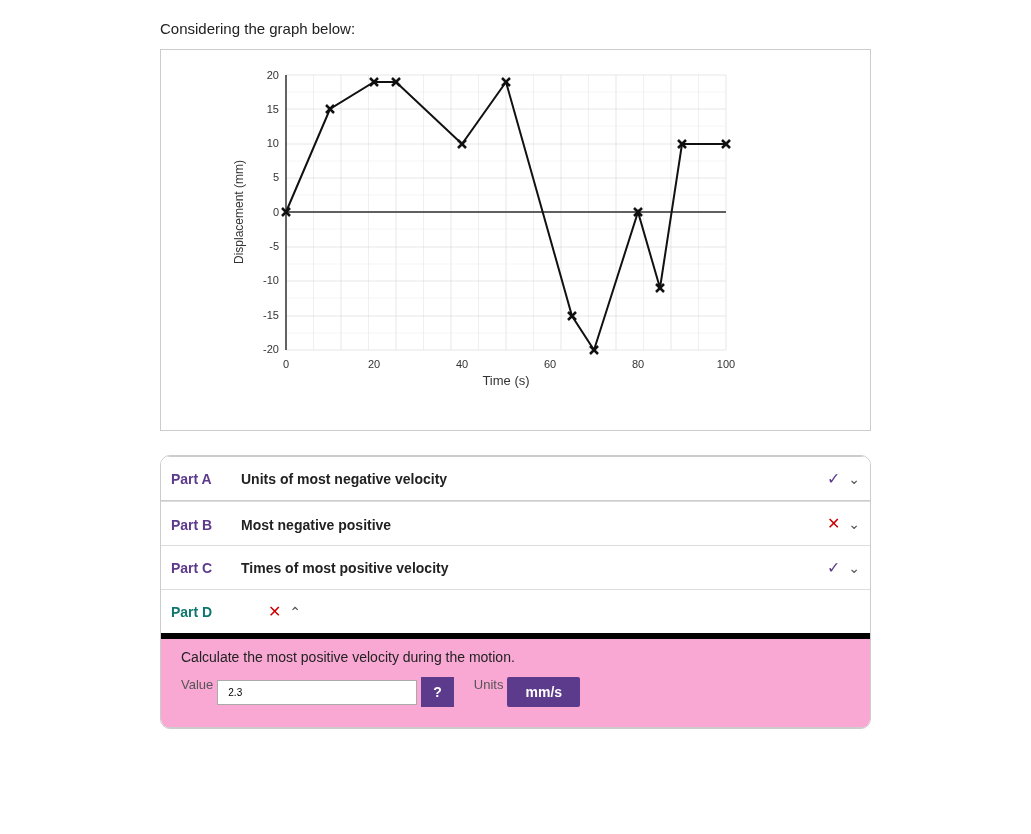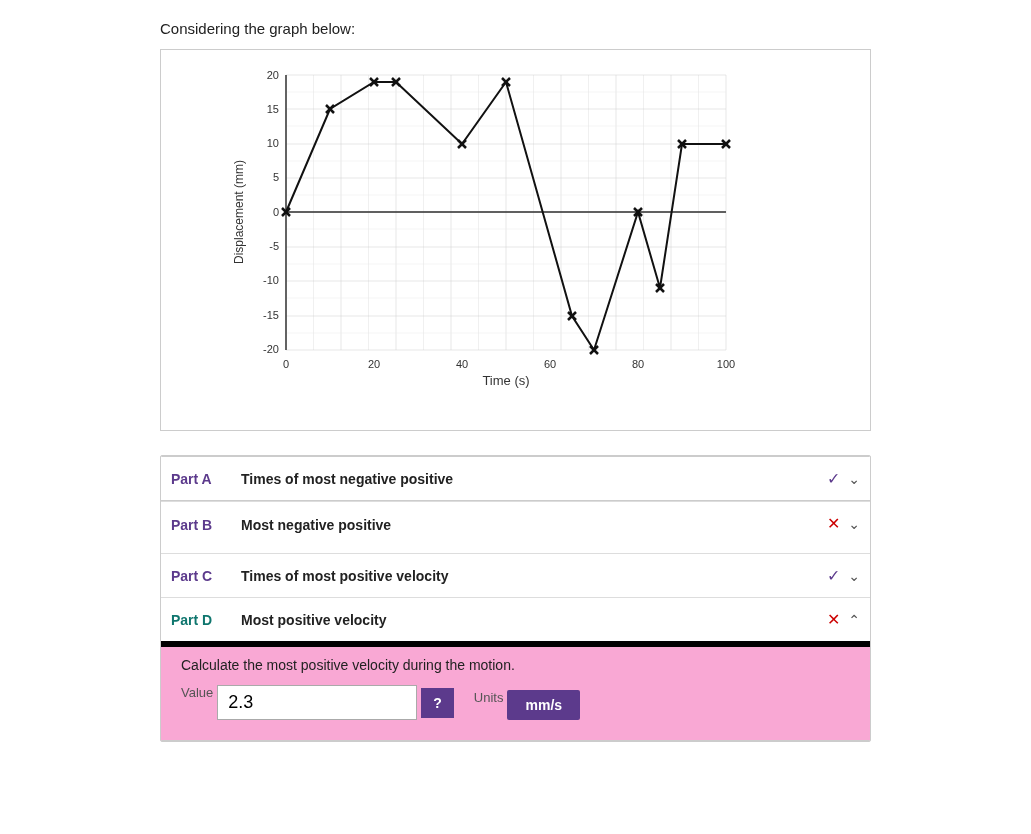--- a/index.html
+++ b/index.html
@@ -97,21 +97,21 @@
       color: #555;
     }
     .value-input-wrap {
       display: flex;
       align-items: center;
       gap: 4px;
     }
     .value-input {
       border: 1px solid #aaa;
       padding: 6px 10px;
-      font-size: 18px;
+      font-size: 10px;
       width: 200px;
       background: #fff;
     }
     .question-btn {
       background: #5c3a8c;
       color: #fff;
       border: none;
       padding: 7px 12px;
       font-size: 14px;
       font-weight: bold;
@@ -120,21 +120,21 @@
     .units-badge {
       background: #5c3a8c;
       color: #fff;
       padding: 7px 18px;
       font-size: 14px;
       font-weight: bold;
       border-radius: 2px;
     }
     .parts-wrapper {
       border: 1px solid #ccc;
-      border-radius: 2px;
+      border-radius: 10px;
       overflow: hidden;
     }
   </style>
 </head>
 <body>
 
 <div class="page-container">
   <div class="intro-text">Considering the graph below:</div>
 
   
@@ -267,49 +267,48 @@
         </g>
       </svg>
     </div>
   </div>
 
   
   <div class="parts-wrapper">
 
     <div class="part-row" style="display:flex; align-items:center; padding:12px 10px; background:#fff;">
       <span class="part-label" style="font-weight:bold; color:#5c3a8c; min-width:70px;">Part A</span>
-      <span class="part-description" style="font-weight:bold; flex:1;">Times of most negative positive</span>
+      <span class="part-description" style="font-weight:bold; flex:1;">Units of most negative velocity</span>
       <span class="part-status">
         <span class="status-check">✓</span>
         <span class="chevron">⌄</span>
       </span>
     </div>
 
     <div style="display:flex; align-items:flex-end; padding:12px 10px; background:#fff; border-top:1px solid #ddd;">
       <span class="part-label" style="font-weight:bold; color:#5c3a8c; min-width:70px;">Part B</span>
       <span style="font-weight:bold; flex:1;">Most negative positive</span>
       <span class="part-status">
         <span class="status-x">✕</span>
         <span class="chevron">⌄</span>
       </span>
     </div>
 
-    <div style="display:flex; align-items:center; padding:12px 10px; background:#fff; border-top:1px solid #ddd;margin-top:8px;">
+    <div style="display:flex; align-items:center; padding:12px 10px; background:#fff; border-top:1px solid #ddd;">
       <span class="part-label" style="font-weight:bold; color:#5c3a8c; min-width:70px;">Part C</span>
       <span style="font-weight:bold; flex:1;">Times of most positive velocity</span>
       <span class="part-status">
         <span class="status-check">✓</span>
         <span class="chevron">⌄</span>
       </span>
     </div>
 
     <div style="border-top:1px solid #ddd;">
       <div style="display:flex; align-items:center; padding:12px 10px; background:#fff;">
         <span class="part-label" style="font-weight:bold; color:#0f766e; min-width:70px;">Part D</span>
-        <span style="font-weight:bold; flex:1;">Most positive velocity</span>
         <span class="part-status">
           <span class="status-x">✕</span>
           <span class="chevron">⌃</span>
         </span>
       </div>
 
       <div class="part-d-expanded" style="background:#f9a8d4; padding:10px 20px 20px 20px; border-top:6px solid #000000;">
         <p class="calc-instruction">Calculate the most positive velocity during the motion.</p>
         <div class="value-units-row">
           <div class="field-group">

